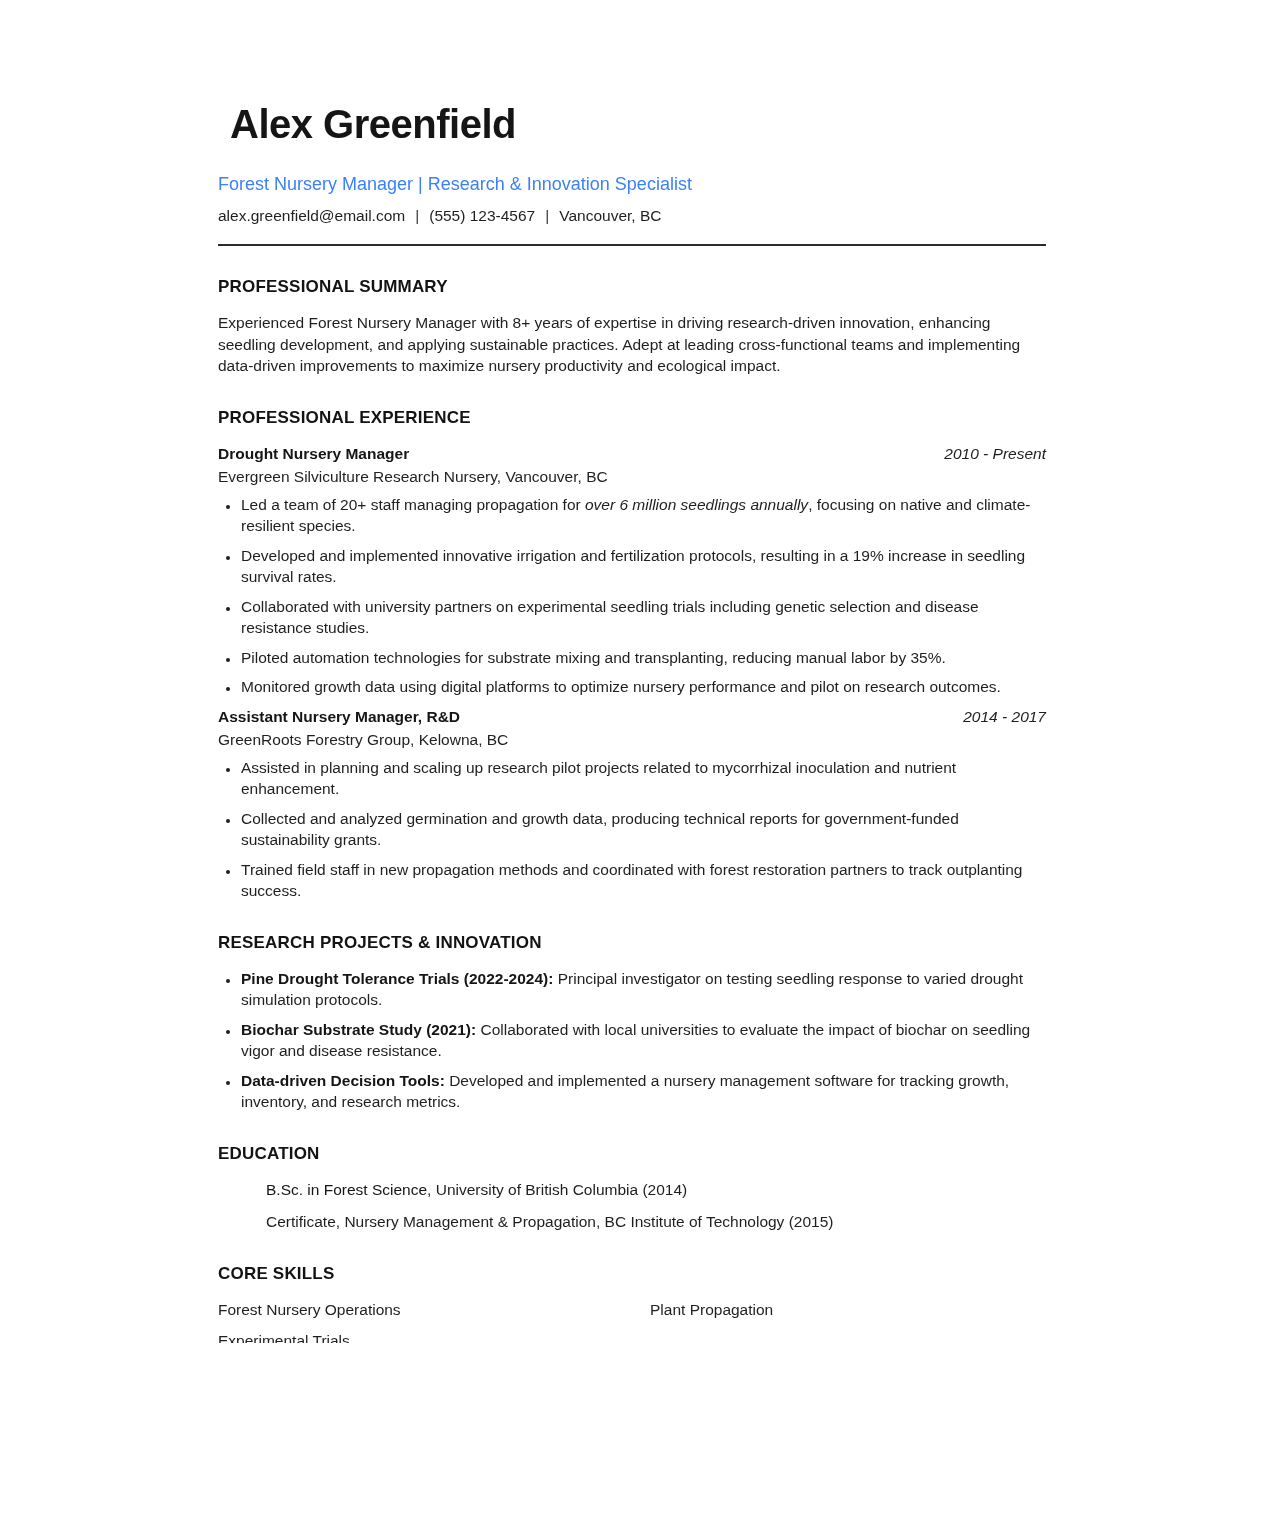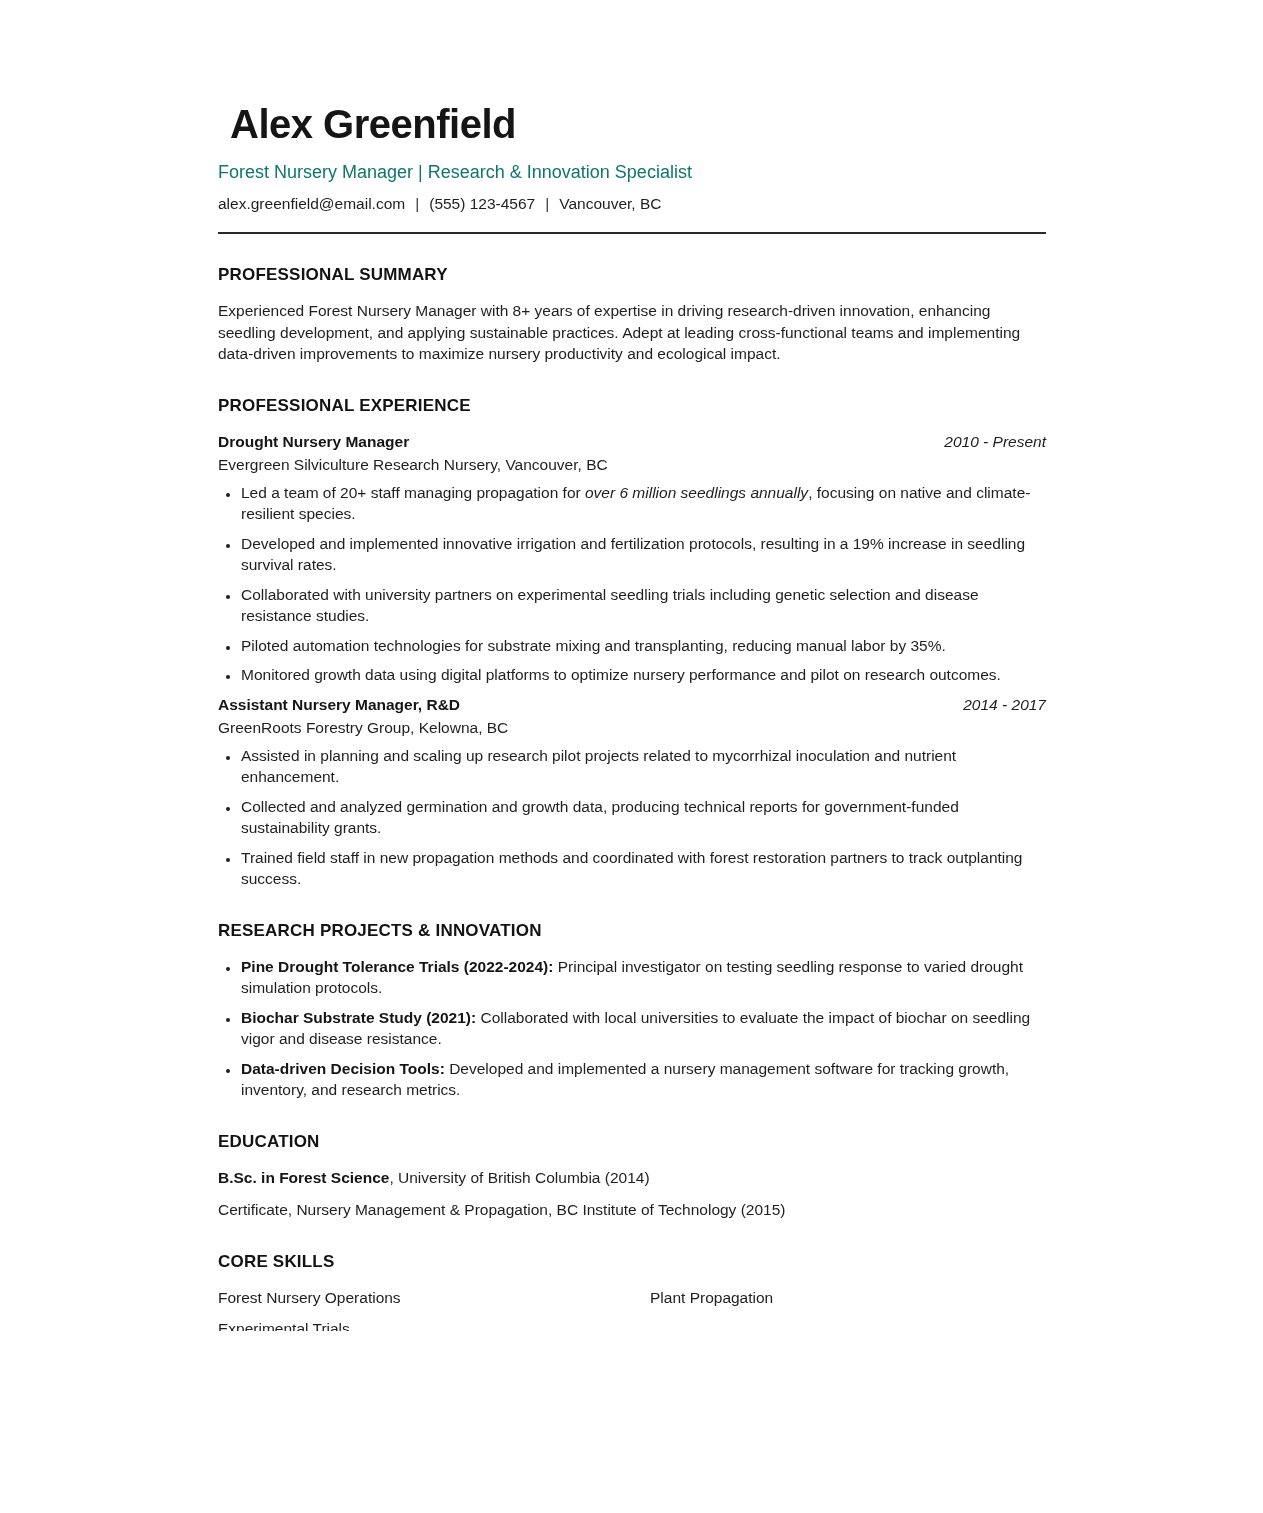--- a/index.html
+++ b/index.html
@@ -22,24 +22,24 @@
   }
   h1.name {
     margin: 12px;
     font-size: 40px;
     line-height: 48px;
     font-weight: 600;
     letter-spacing: -0.5px;
     color: #151515;
   }
   .subtitle {
-    margin-top: 12px;
+    margin-top: 24px;
     font-size: 18px;
     line-height: 24px;
-    color: #0f766e;
+    color: #3b82f6;
   }
   .contact {
     margin-top: 9px;
     font-size: 15.5px;
     line-height: 21px;
     color: #1f1f1f;
   }
   .contact .sep {
     display: inline-block;
     padding: 0 10px;
@@ -90,21 +90,21 @@
     padding-left: 1px;
   }
   ul.bullets li::marker { font-size: 12px; color: #1f1f1f; }
   .job + .job { margin-top: 8px; }
   ul.bullets .lbl { font-weight: 700; color: #151515; }
   p.edu {
     margin: 0 0 11px 0;
     font-size: 15.5px;
     line-height: 21.5px;
   }
-  p.edu .lbl { font-weight: 700; color: #151515; }
+  p.edu .lbl { font-weight: 400; color: #151515; margin-left: 48px; }
   .skills-clip {
     height: 44px;
     overflow: hidden;
   }
   .skills-grid {
     display: grid;
     grid-template-columns: 432px 1fr;
     row-gap: 10px;
     font-size: 15.5px;
     line-height: 21.5px;

